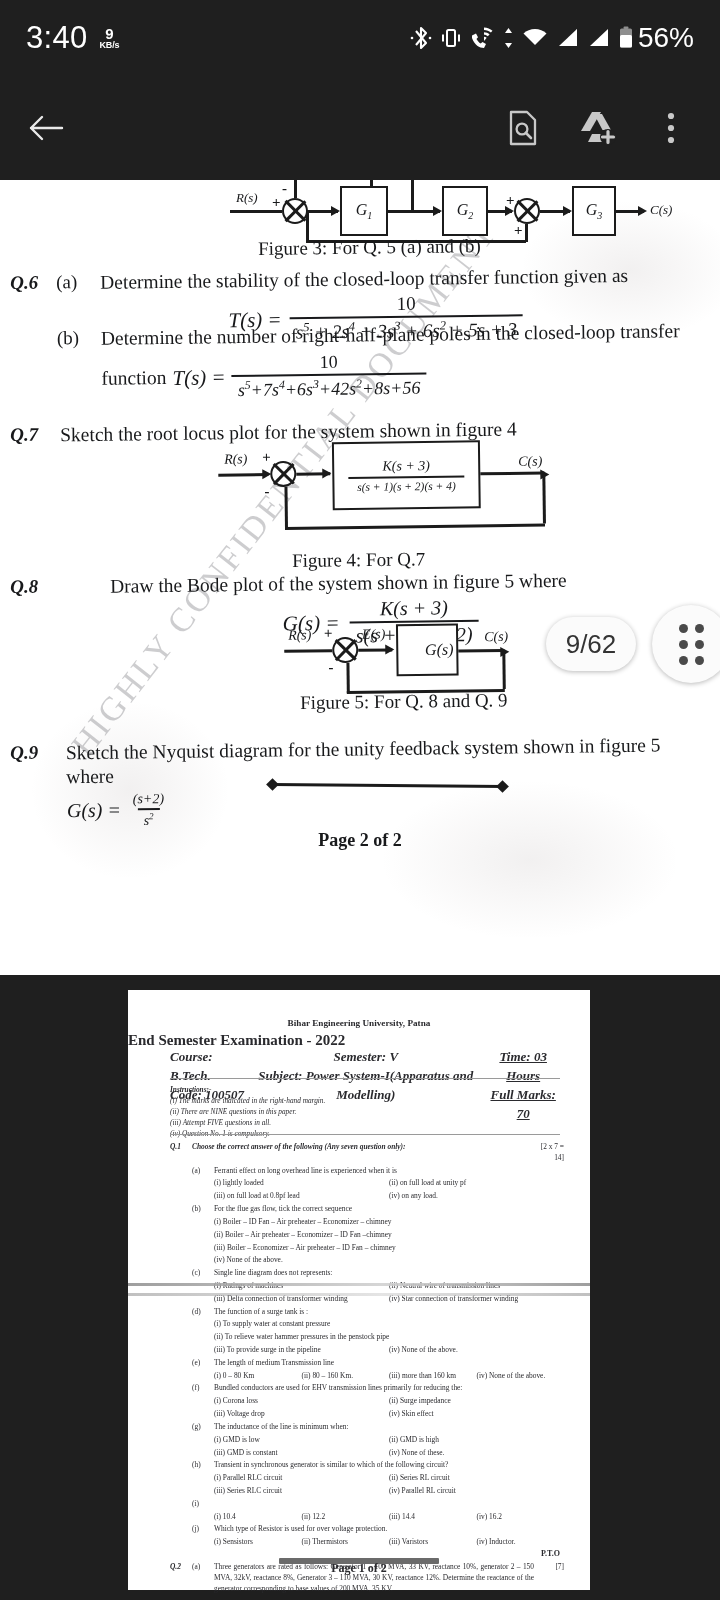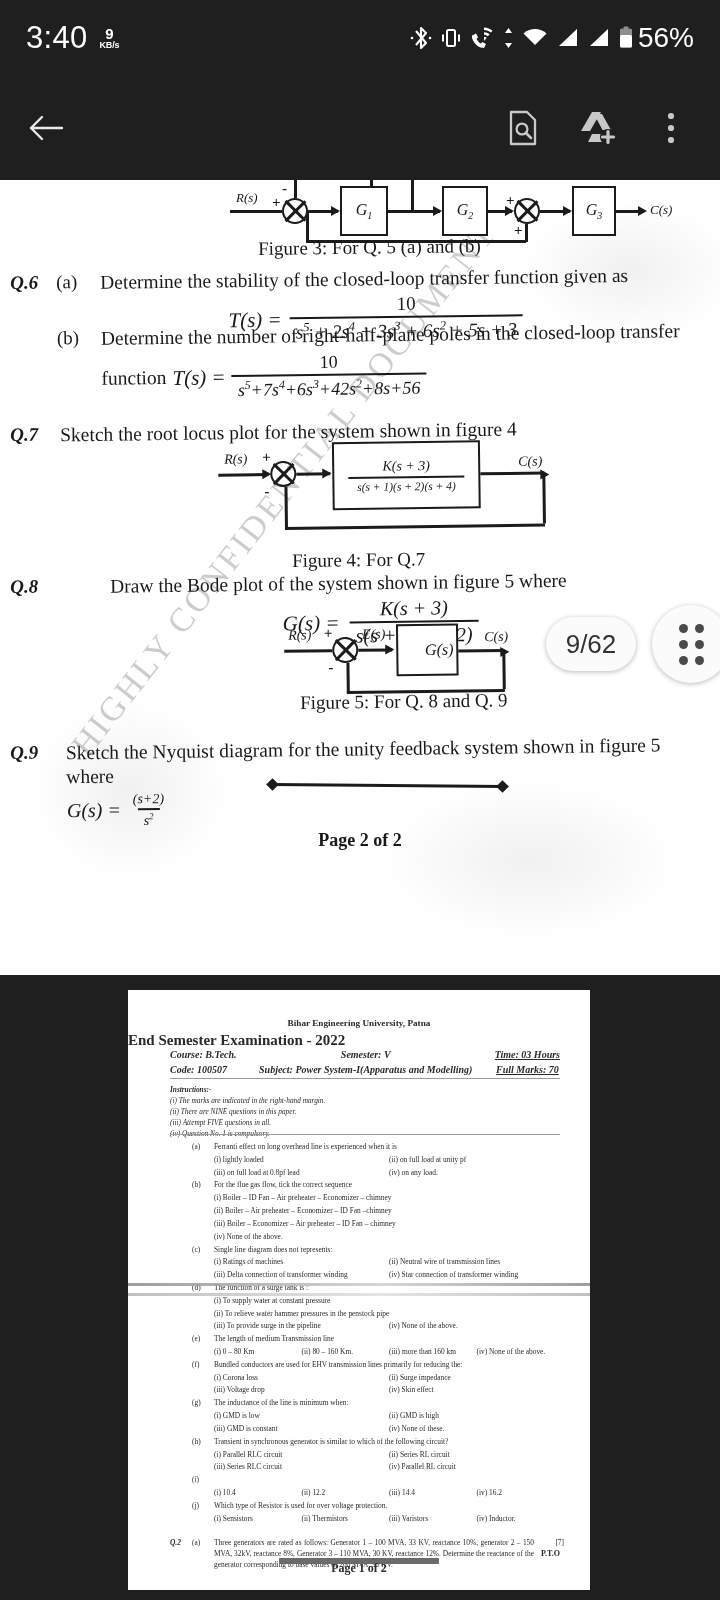--- a/index.html
+++ b/index.html
@@ -84,21 +84,21 @@
   .nyq-line{ position:absolute; height:2.5px; background:#1b1b1b; }
   .nyq-dot{ position:absolute; width:9px; height:9px; background:#1b1b1b;
             transform:rotate(45deg); }
 
   
   .p2{ position:absolute; inset:0; color:#2a2a2e;
        font-family:"Liberation Serif", serif; }
   .p2-hd1{ position:absolute; left:0; right:0; top:28px; font-size:9.2px; font-weight:700; text-align:center; }
   .p2-hd2{ position:absolute; left:0; right:0; top:42px; font-size:15px; font-weight:700; text-align:left; }
   .p2-meta{ position:absolute; left:42px; right:30px; top:58px; display:flex;
-            justify-content:space-between; font-size:10px; font-style:italic; font-weight:700; }
+            justify-content:space-between; font-size:13px; font-style:italic; font-weight:700; }
   .p2-meta div{ line-height:1.45; }
   .p2-rule{ position:absolute; left:42px; right:30px; height:1px; background:#9a9a9a; }
   .p2-ins{ position:absolute; left:42px; top:95px; font-size:7.3px; line-height:1.5; }
   .p2-ins .h{ font-weight:700; font-style:italic; }
   .p2-ins .li{ font-style:italic; }
   .p2-body{ position:absolute; left:42px; right:26px; top:150px; font-size:7.4px; line-height:1.46; }
   .qr{ display:flex; margin-top:2px; }
   .qr .c1{ width:22px; flex:none; font-weight:700; font-style:italic; }
   .qr .c2{ width:22px; flex:none; }
   .qr .c3{ flex:1; }
@@ -417,20 +417,25 @@
         <div class="li">(i)    The marks are indicated in the right-hand margin.</div>
         <div class="li">(ii)   There are NINE questions in this paper.</div>
         <div class="li">(iii)  Attempt FIVE questions in all.</div>
         <div class="li">(iv)   Question No. 1 is compulsory.</div>
       </div>
 
       <div class="p2-rule" style="top:144px;"></div>
 
       <div class="p2-body">
 
+        <div class="qr">
+          <span class="c1">Q.1</span>
+          <span class="c3" style="font-weight:700; font-style:italic;">Choose the correct answer of the following (Any seven question only):</span>
+          <span class="mk">[2 x 7 = 14]</span>
+        </div>
 
         <div class="qr">
             <span class="c1"></span>
             <span class="c2">(a)</span>
             <span class="c3">Ferranti effect on long overhead line is experienced when it is</span>
           </div>
         <div class="qr">
             <span class="c1"></span>
             <span class="c2"></span>
             <span class="c3">

